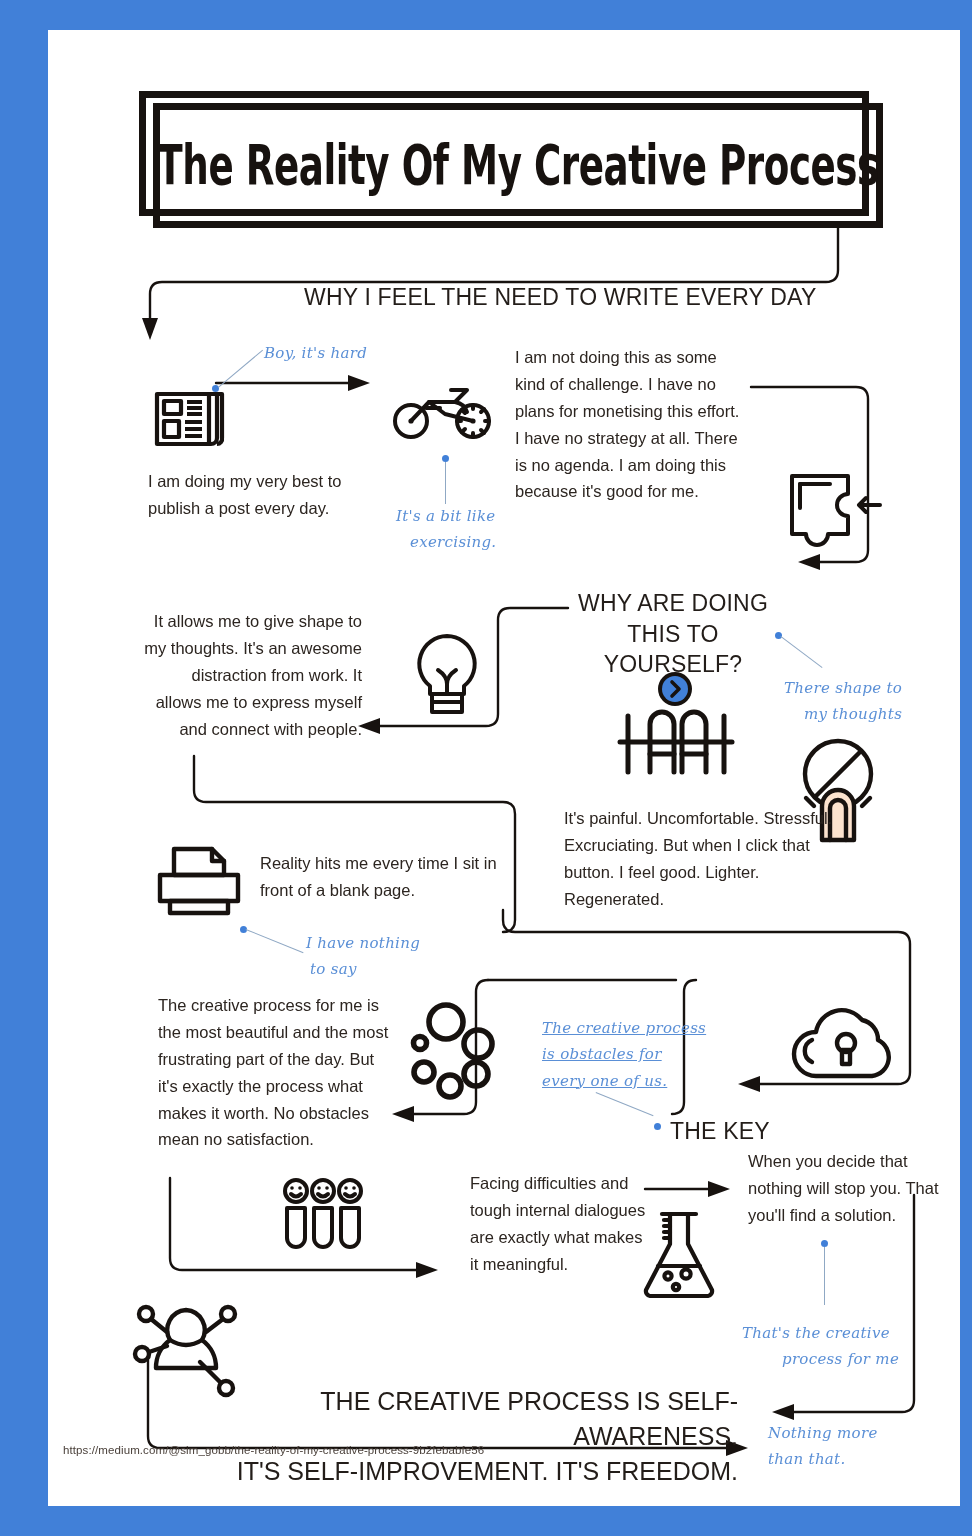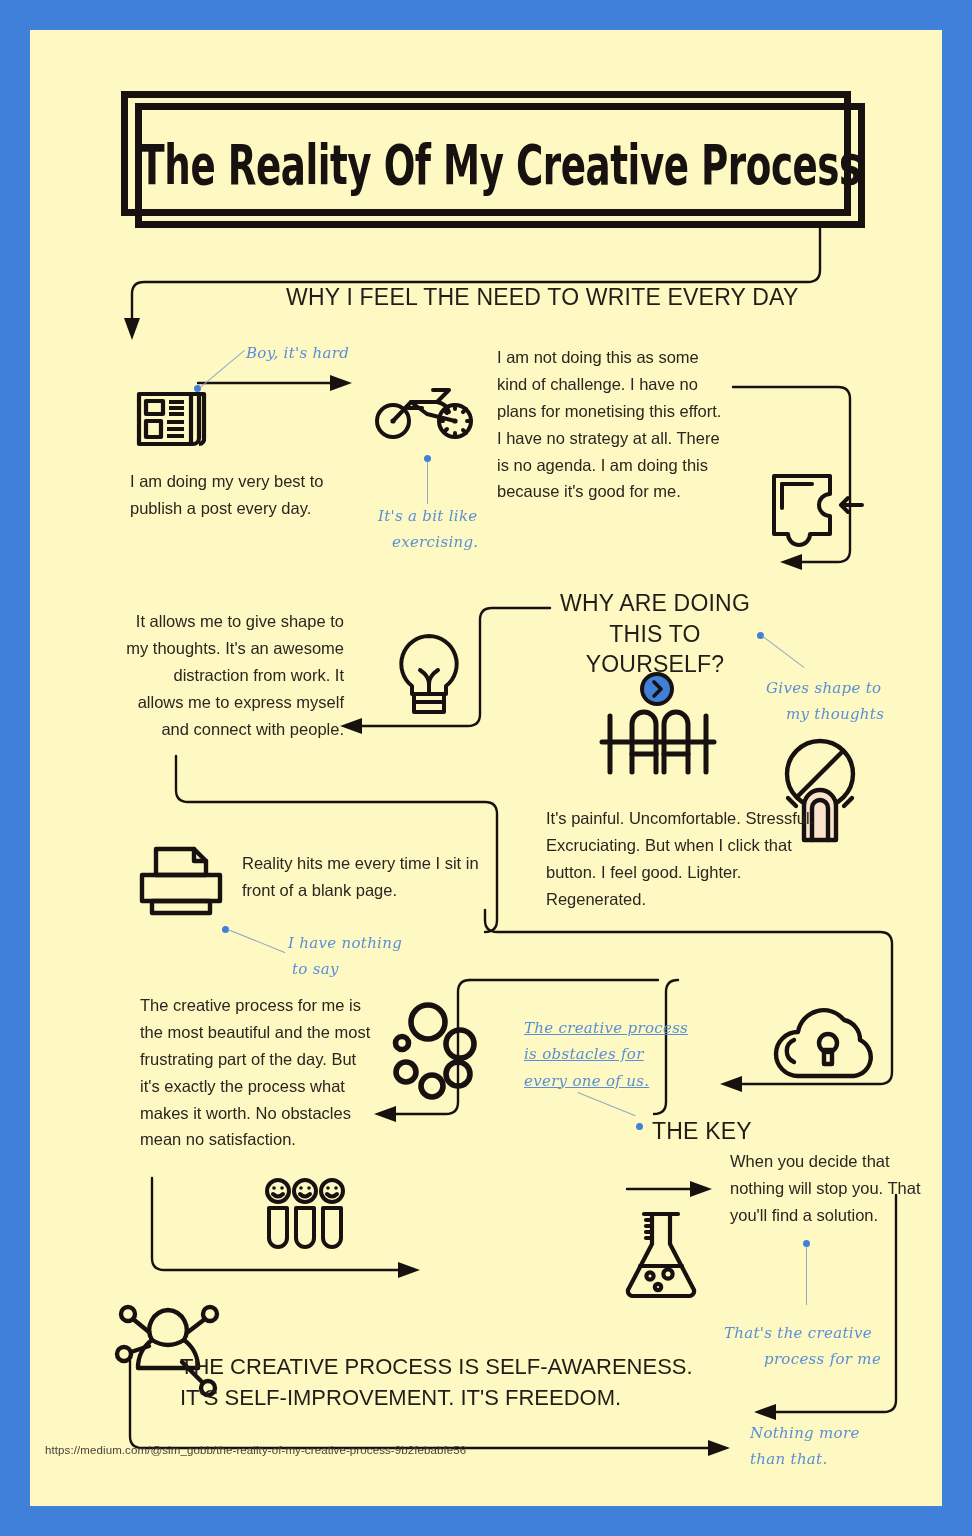--- a/index.html
+++ b/index.html
@@ -4,23 +4,23 @@
 <style>
   html,body{margin:0;padding:0;}
   body{
     width:972px;height:1536px;
     background:#4180d8;
     font-family:"Liberation Sans", sans-serif;
     overflow:hidden;
   }
   #canvas{
     position:absolute;
-    left:30px; top:30px;
+    left:48px; top:30px;
     width:912px; height:1476px;
-    background:#fef9c3;
+    background:#ffffff;
     overflow:hidden;
   }
   .abs{position:absolute;}
   
   #title-outer{
     position:absolute; left:91px; top:61px; width:730px; height:125px;
     border:7px solid #17120f; box-sizing:border-box;
   }
   #title-inner{
     position:absolute; left:105px; top:73px; width:730px; height:125px;
@@ -35,21 +35,21 @@
   }
   
   .section-head{
     color:#231d19; font-size:23px; letter-spacing:0.2px;
     font-weight:400; line-height:1.33;
   }
   .body-text{
     color:#2c2520; font-size:16.5px; line-height:1.63; font-weight:400;
   }
   .closing{
-    color:#231d19; font-size:22px; line-height:1.4; text-align:left;
+    color:#231d19; font-size:25px; line-height:1.4; text-align:right;margin-top:32px;
   }
   
   .hand{
     color:#5a8fd6; font-size:15px; line-height:1.75;
     font-family:"DejaVu Serif","Liberation Serif",serif;
     font-style:italic; letter-spacing:0.3px;
   }
   .dot{
     position:absolute;width:7px;height:7px;border-radius:50%;
     background:#4180d8;
@@ -169,21 +169,21 @@
   </svg>
 
   <div class="abs section-head" style="left:510px;top:558px;width:230px;text-align:center;">
     <div>WHY ARE DOING</div>
     <div>THIS TO YOURSELF?</div>
   </div>
 
   <div class="dot" style="left:727px;top:602px;"></div>
   <div class="lead" style="left:733px;top:606px;width:52px;transform:rotate(37deg);"></div>
   <div class="abs hand" style="left:736px;top:645px;width:140px;">
-    <div>Gives shape to</div>
+    <div>There shape to</div>
     <div style="margin-left:20px;">my thoughts</div>
   </div>
 
   <svg class="ico" style="left:362px;top:602px;" width="74" height="86" viewBox="0 0 74 86">
     <g fill="none" stroke="#17120f" stroke-width="4" stroke-linejoin="round" stroke-linecap="round">
       <path d="M37 4 a28 28 0 0 1 17 50 v8 H20 v-8 A28 28 0 0 1 37 4 Z"></path>
       <rect x="22" y="62" width="30" height="8"></rect>
       <rect x="22" y="70" width="30" height="10"></rect>
       <path d="M28 38 q9 6 9 14 q0 -8 9 -14"></path>
       <path d="M37 52 v10"></path>
@@ -283,20 +283,21 @@
       <path d="M38 16 q5 5 10 0"></path>
       <circle cx="66" cy="10" r="1.8" fill="#17120f" stroke="none"></circle>
       <circle cx="74" cy="10" r="1.8" fill="#17120f" stroke="none"></circle>
       <path d="M65 16 q5 5 10 0"></path>
       <path d="M7 30 h18 v30 a9 9 0 0 1 -18 0 Z"></path>
       <path d="M34 30 h18 v30 a9 9 0 0 1 -18 0 Z"></path>
       <path d="M61 30 h18 v30 a9 9 0 0 1 -18 0 Z"></path>
     </g>
   </svg>
 
+  <div class="abs body-text" style="left:422px;top:1140px;width:178px;">Facing difficulties and tough internal dialogues are exactly what makes it meaningful.</div>
 
   <svg class="ico" style="left:592px;top:1178px;" width="80" height="92" viewBox="0 0 80 92">
     <g fill="none" stroke="#17120f" stroke-width="4.2" stroke-linecap="round" stroke-linejoin="round">
       <path d="M26 6 h22 v30 L72 82 a5 5 0 0 1 -4 6 H10 a5 5 0 0 1 -4 -6 L30 36 V6 Z"></path>
       <path d="M22 6 h34"></path>
       <path d="M18 58 h42"></path>
       <path d="M30 12 h-6 M30 18 h-6 M30 24 h-6 M30 30 h-6"></path>
       <circle cx="28" cy="68" r="3.6"></circle>
       <circle cx="46" cy="66" r="4.6"></circle>
       <circle cx="36" cy="79" r="3.2"></circle>

